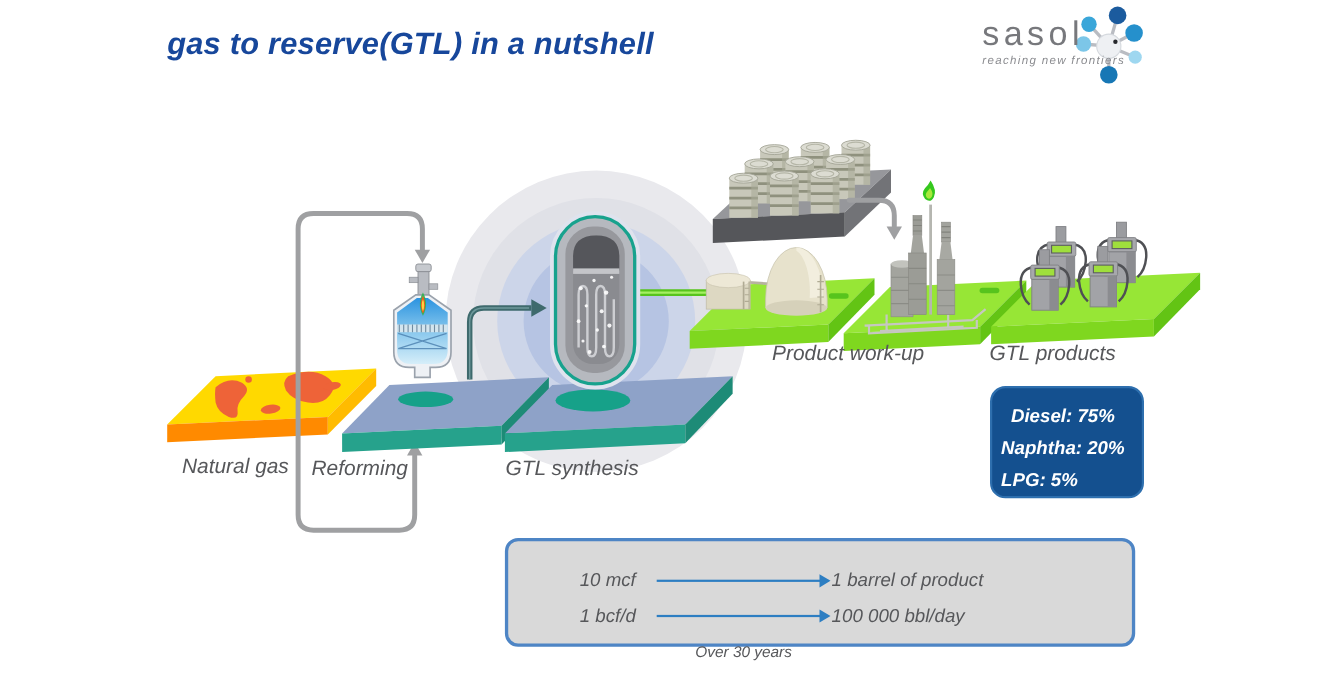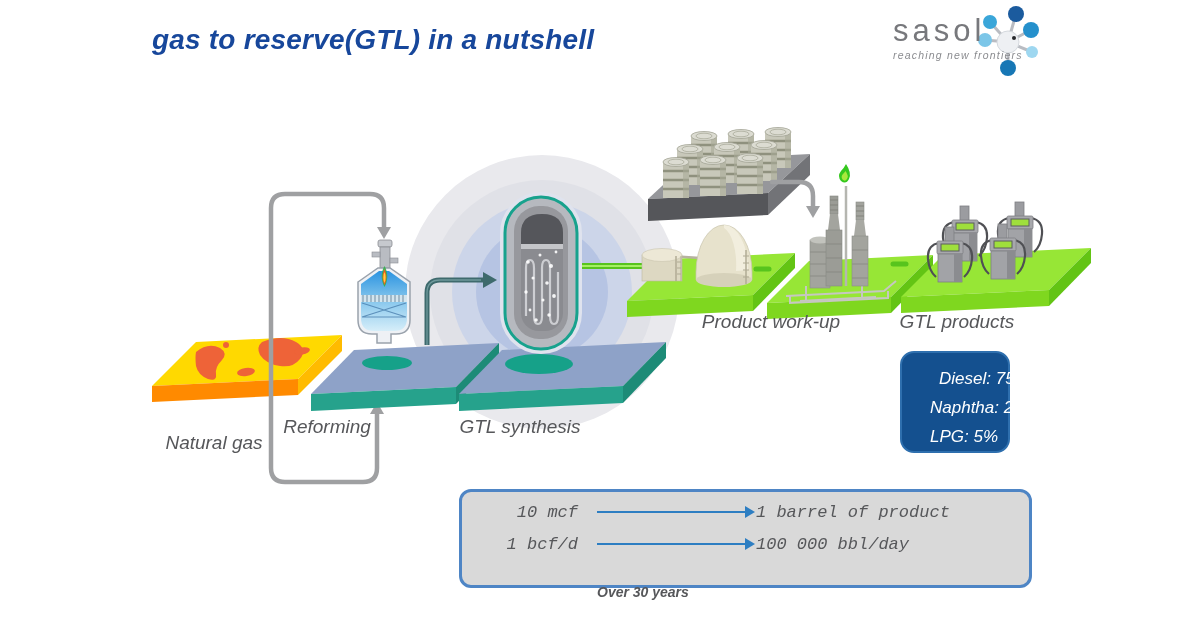--- a/index.html
+++ b/index.html
@@ -17,52 +17,53 @@
     font-size:31px;color:#77787c;letter-spacing:4px;line-height:30px;
     font-family:"Liberation Sans",sans-serif;
   }
   #logo-tagline{
     font-size:10.5px;font-style:italic;color:#8b8c90;letter-spacing:1.2px;margin-top:3px;
   }
   .stage-label{
     position:absolute;font-weight:normal;font-style:italic;font-size:19px;
     color:var(--label_grey,#56575a);text-align:center;
   }
-  #lbl-feedstock{left:126px;top:429px;width:176px;line-height:27px}
+  #lbl-feedstock{left:126px;top:411px;width:176px;line-height:27px}
   #lbl-reforming{left:267px;top:416px;width:120px}
   #lbl-synthesis{left:440px;top:416px;width:160px}
   #lbl-workup{left:688px;top:311px;width:166px}
   #lbl-products{left:886px;top:311px;width:142px}
   #product-split{
-    left:900px;top:351px;width:110px;height:102px;box-sizing:border-box;
+    left:900px;top:351px;width:140px;height:102px;box-sizing:border-box;
     background:var(--products_box_bg,#14508f);
     border:2px solid var(--products_box_border,#2e6fae);
     border-radius:14px;color:#ffffff;font-style:italic;font-size:17px;
-    padding:11px 0 0 28px;
+    padding:11px 0 0 8px;
+    font-weight:bold;
   }
   #product-split .row{height:29px;line-height:29px;white-space:nowrap}
   #product-split .row.first{padding-left:9px}
   #conversion-box{
     left:459px;top:489px;width:573px;height:99px;box-sizing:border-box;
     background:var(--conversion_box_bg,#d9d9d9);
     border:3px solid var(--conversion_box_border,#4e85c5);
-    border-radius:12px;padding-top:4px;font-family:Liberation Mono, monospace;
+    border-radius:12px;padding-top:20px;
   }
   .conv-row{display:flex;align-items:center;height:32px;font-style:italic;
     font-size:17px;color:var(--label_grey,#56575a)}
   .conv-input{width:116px;text-align:right;flex:none;white-space:nowrap}
   .conv-arrow{flex:none;width:156px;margin:0 3px 0 19px;position:relative;height:2px;
     background:var(--arrow_blue,#2d7ec2)}
   .conv-arrow::after{content:"";position:absolute;right:-2px;top:-5px;
     border-left:10px solid var(--arrow_blue,#2d7ec2);
     border-top:6px solid transparent;border-bottom:6px solid transparent}
   .conv-output{flex:none;white-space:nowrap}
   #conv-note{
-    position:absolute;left:597px;top:584px;width:158px;text-align:left;
-    font-style:italic;font-size:14px;color:var(--label_grey,#56575a);font-weight:bold;
+    position:absolute;left:597px;top:584px;width:158px;text-align:center;
+    font-style:italic;font-size:14px;color:var(--label_grey,#56575a);
   }
   
   .c-yellow-top{fill:var(--feedstock_yellow,#ffd900)}
   .c-orange-front{fill:var(--feedstock_orange,#ff8a00)}
   .c-orange-side{fill:#ffbb00}
   .c-continent{fill:#ee6338}
   .c-blue-top{fill:var(--platform_blue_top,#8ea2c8)}
   .c-teal-front{fill:var(--platform_teal,#26a28c)}
   .c-teal-side{fill:#1d8b77}
   .c-teal-ellipse{fill:#16a189}

